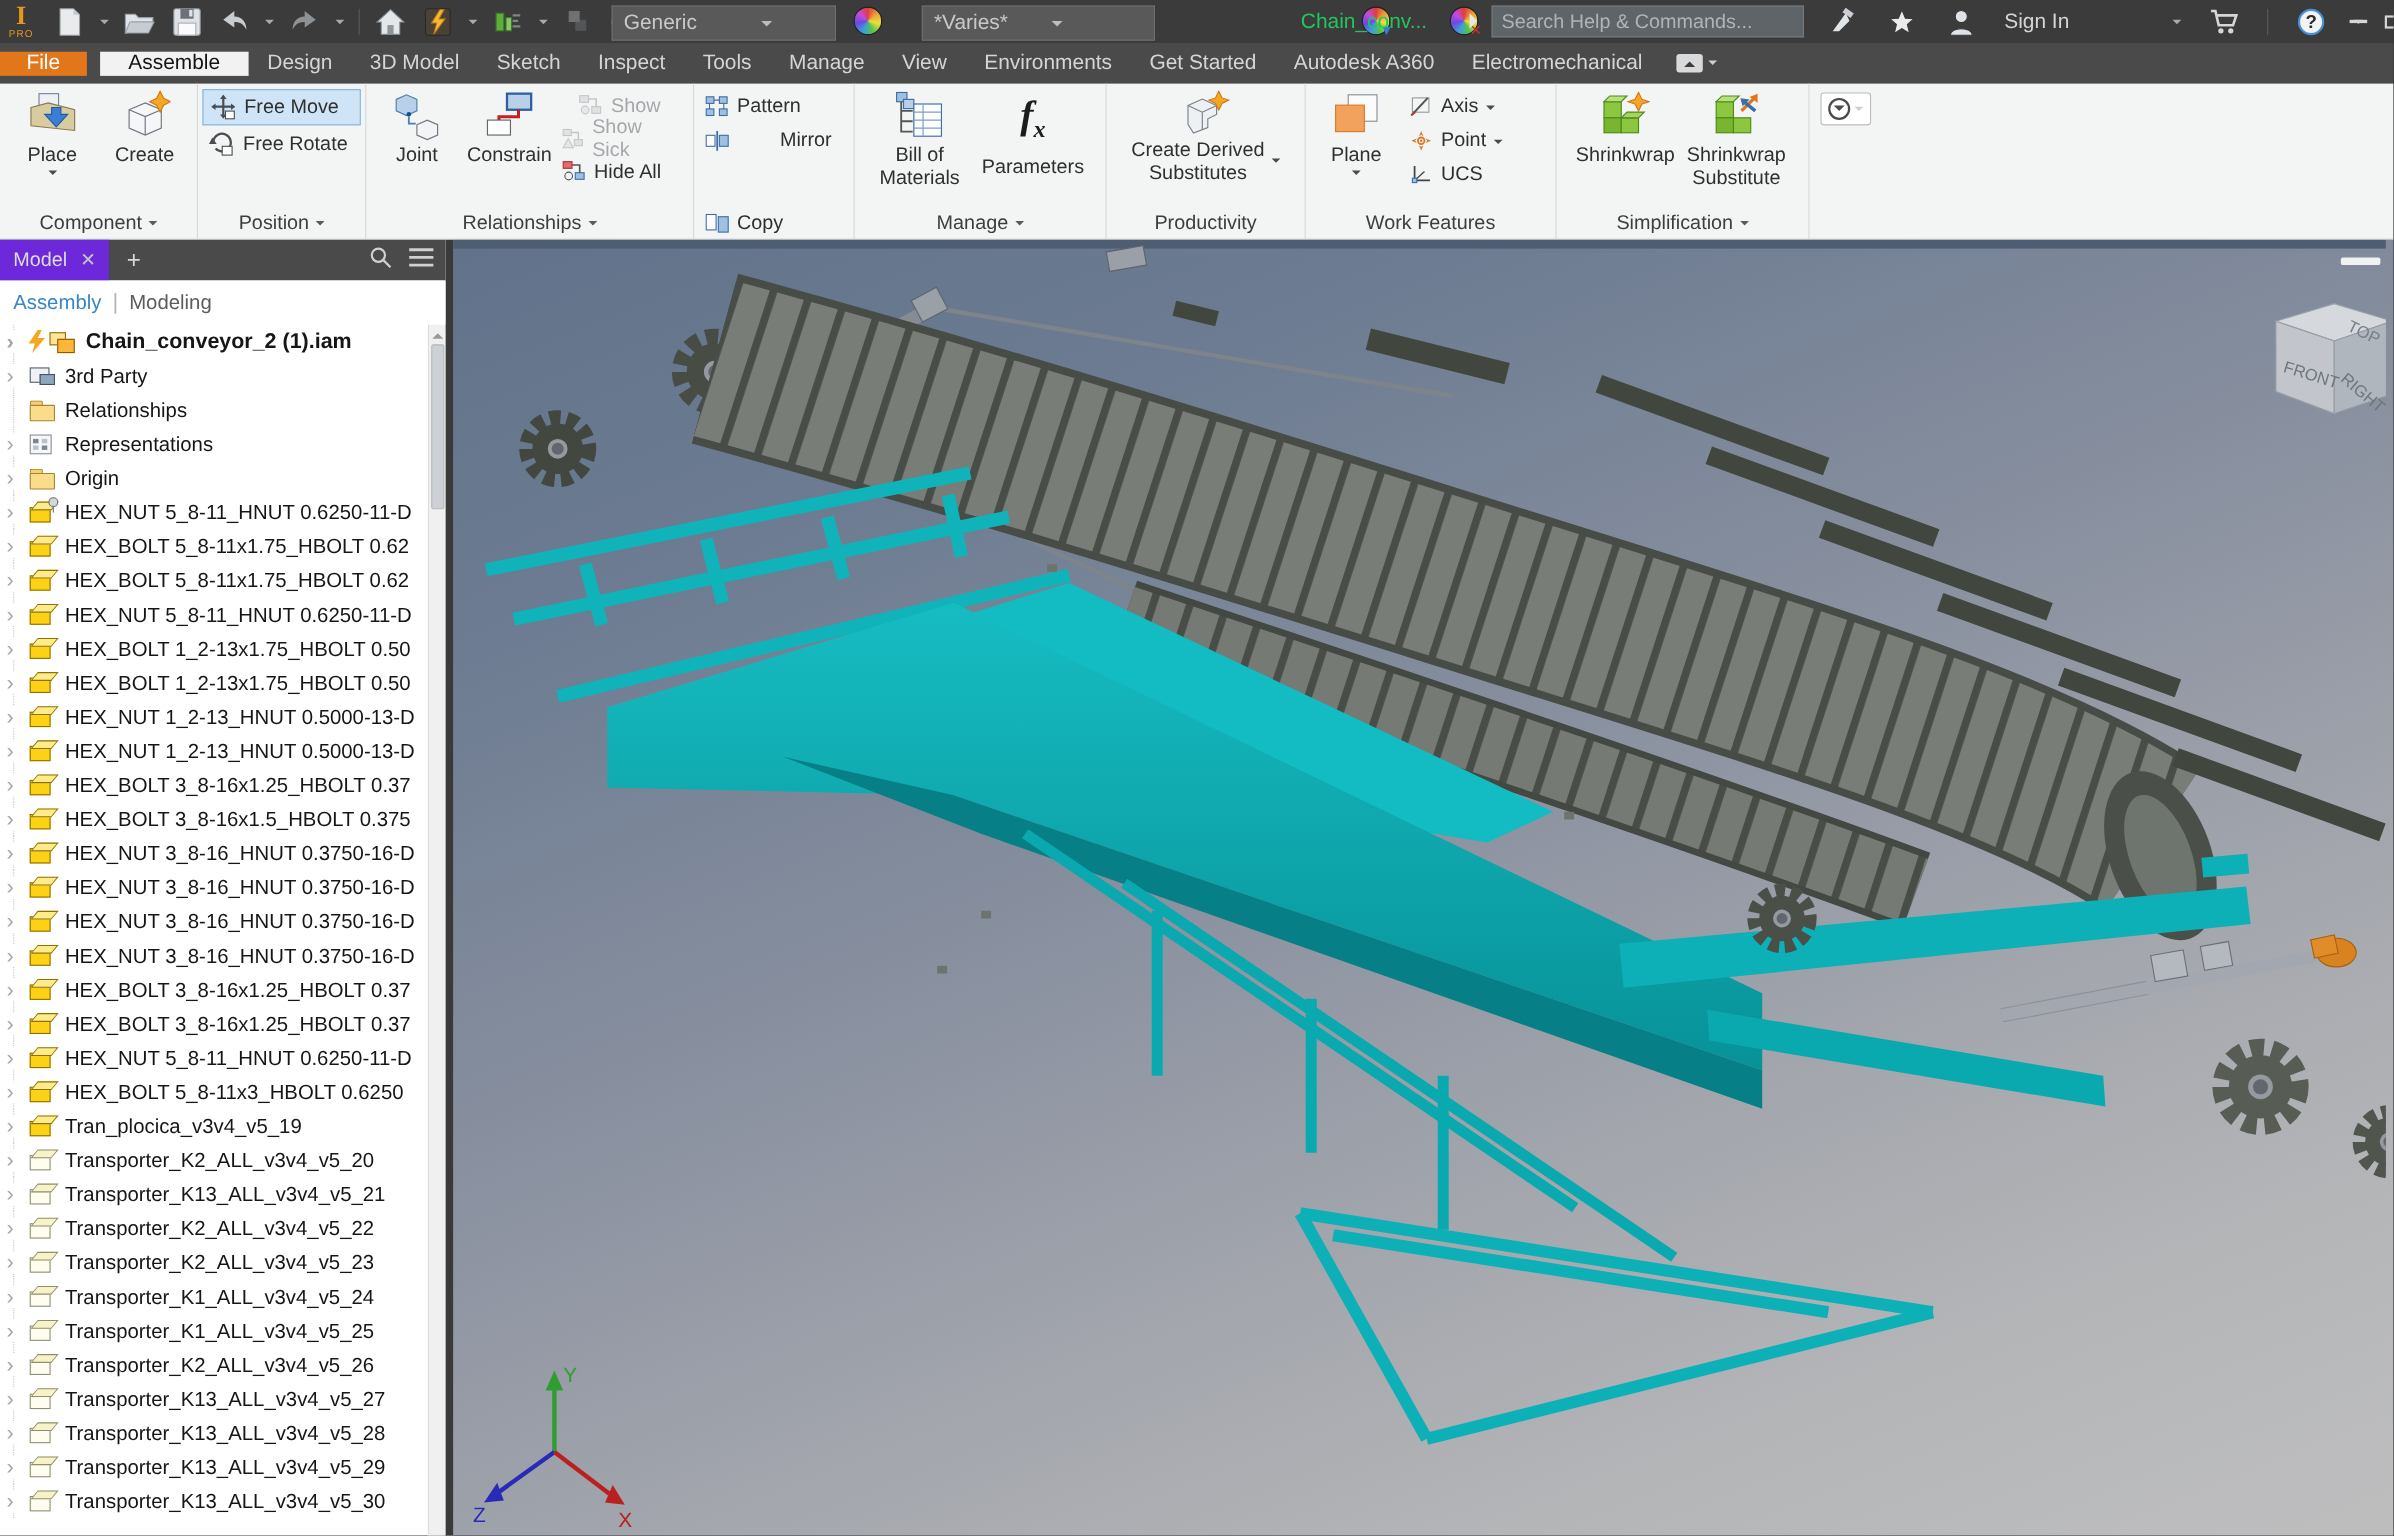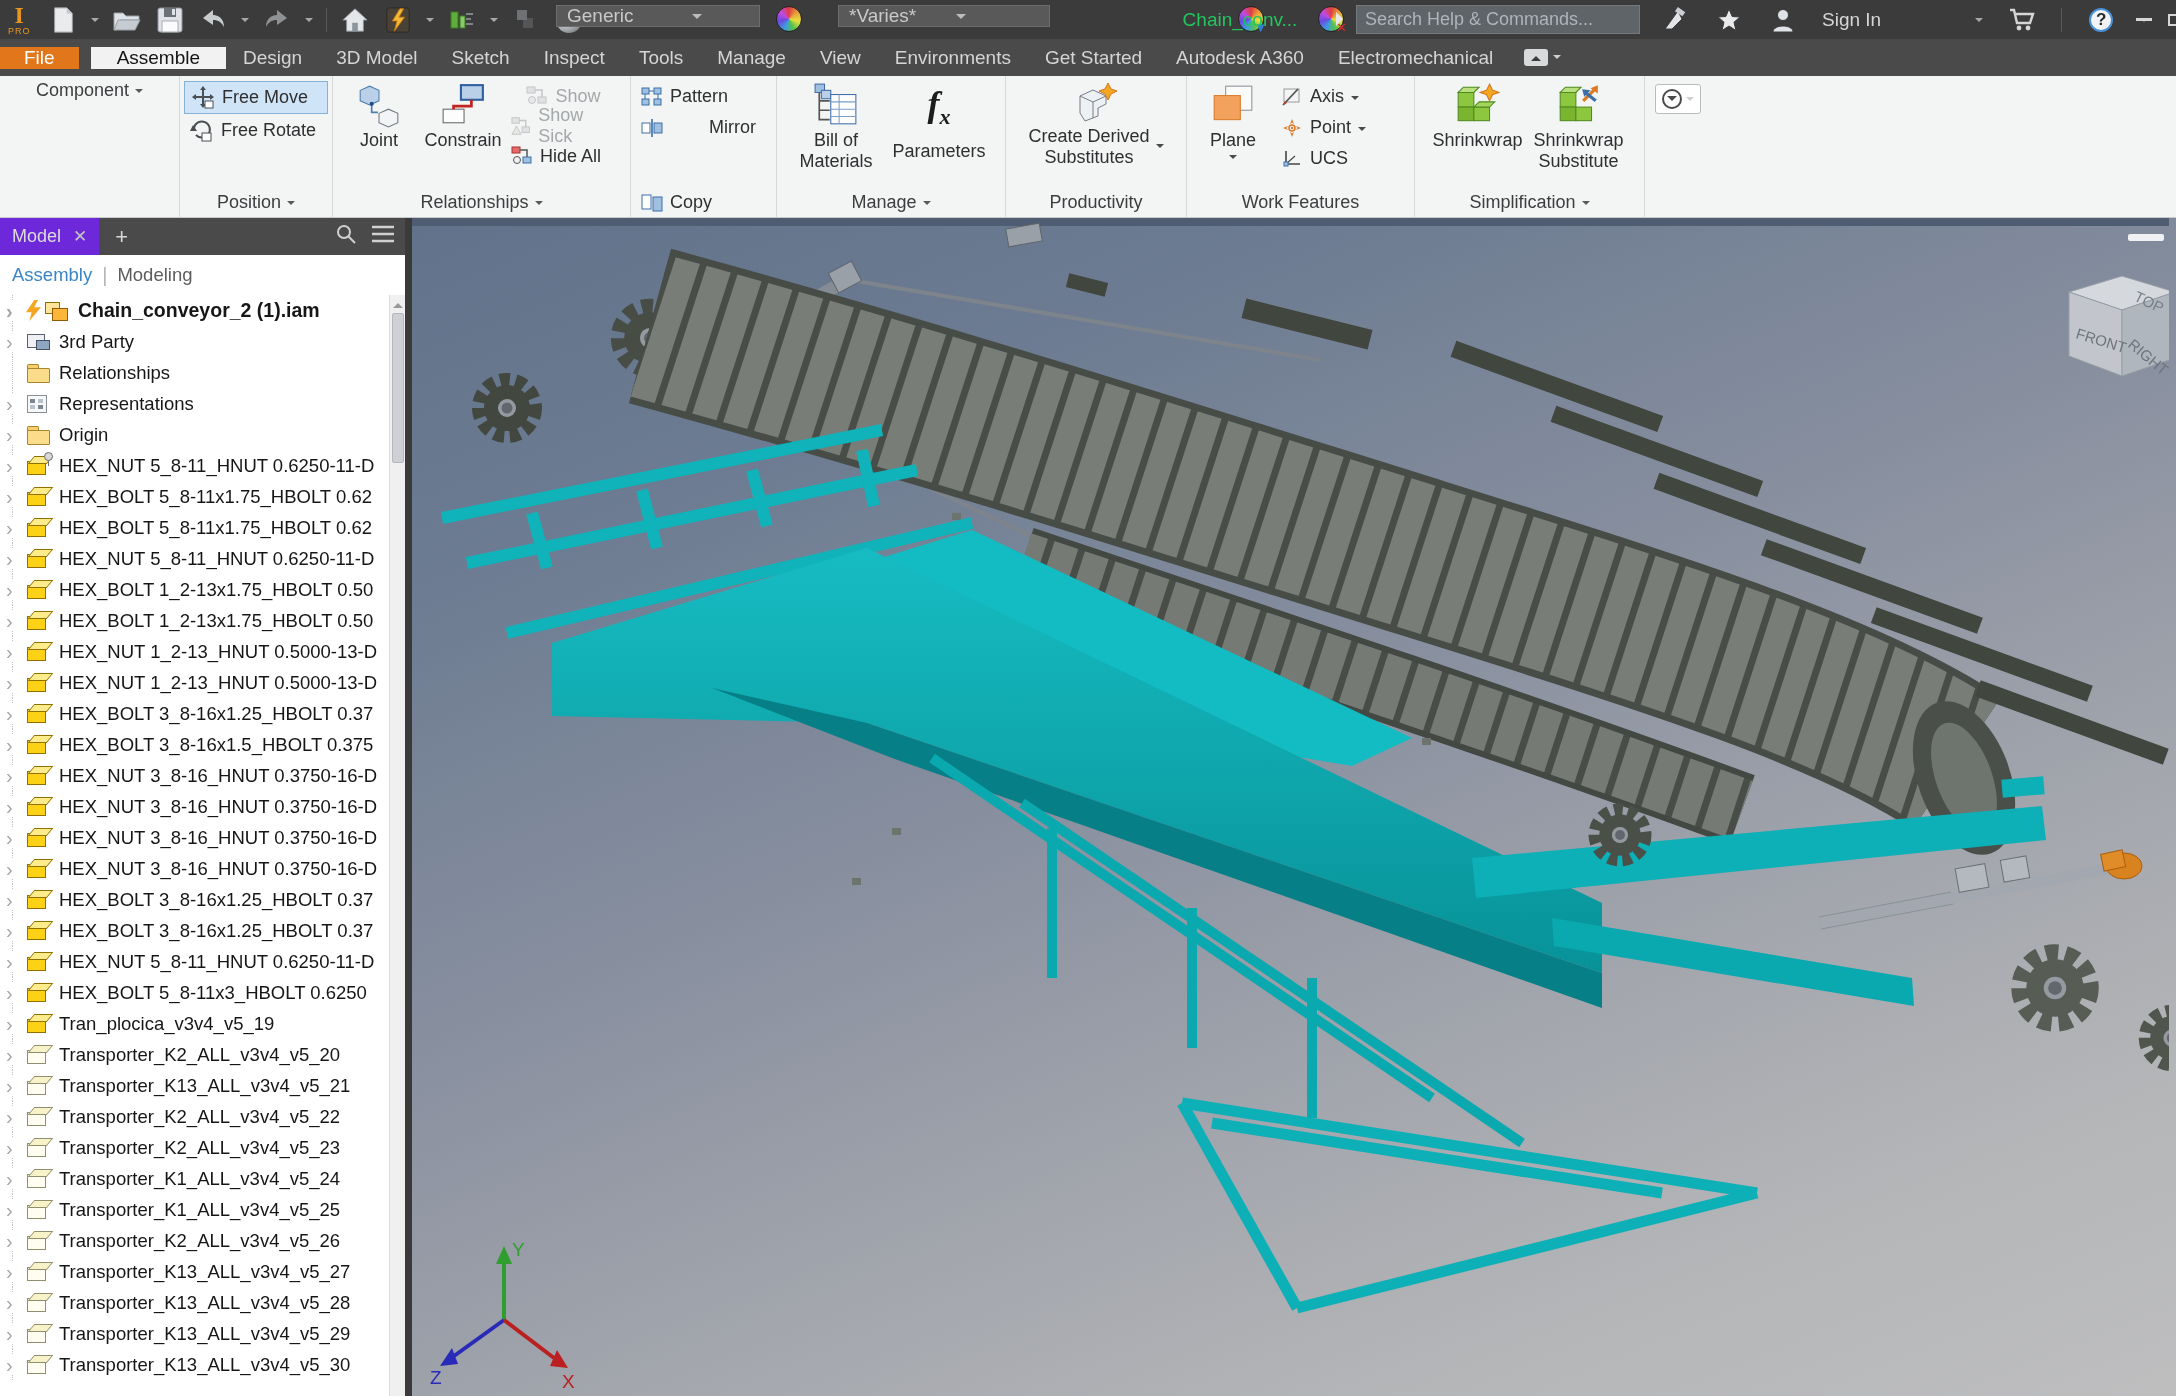--- a/index.html
+++ b/index.html
@@ -8,21 +8,21 @@
 
   
   .titlebar { position:relative; height:39px; background:#3b3b3b; color:#c9c9c9; font-size:18px; }
   .qa { position:absolute; left:8px; top:0; height:39px; display:flex; align-items:center; gap:13px; }
   .qicon { width:30px; height:30px; display:flex; align-items:center; justify-content:center; }
   .logo { display:flex; flex-direction:column; align-items:center; line-height:1; margin-right:4px; }
   .logo .ltr { font-family:"Liberation Serif",serif; font-weight:bold; font-size:24px; color:#e8971e; }
   .logo .sub { font-size:9px; color:#e8971e; letter-spacing:1px; }
   .mini-caret { width:0; height:0; border:4px solid transparent; border-top-color:#a9a9a9; margin-top:4px; }
   .tb-sep { width:1px; height:24px; background:#5a5a5a; }
-  .tb-box { position:absolute; top:5px; height:22px; background:#595959; border:1px solid #6e6e6e; color:#c9c9c9;
+  .tb-box { position:absolute; top:5px; height:32px; background:#595959; border:1px solid #6e6e6e; color:#c9c9c9;
             display:flex; align-items:center; padding:0 10px; font-size:19px; }
   .tb-box .bcar { margin-left:auto; width:0; height:0; border:5px solid transparent; border-top-color:#bdbdbd; margin-top:5px; }
   .wheel { width:26px; height:26px; border-radius:50%; border:1px solid #222;
            background:conic-gradient(#e03c3c,#e8a23c,#e8e03c,#57c24a,#3c9de0,#6a4ae0,#c24ae0,#e03c3c); position:relative; }
   .wheel .ov { position:absolute; right:-4px; bottom:-4px; font-size:13px; }
   .dchev { color:#e6e6e6; font-size:20px; letter-spacing:-3px; }
   .doctitle { position:absolute; left:1150px; top:0; width:180px; height:39px; display:flex; align-items:center;
               justify-content:center; color:#22c55e; font-size:19px; }
   .dt-arrow { position:absolute; left:1336px; top:12px; width:0; height:0; border:7px solid transparent; border-left-color:#e8e8e8; }
   .searchbox { position:absolute; left:1356px; top:5px; width:284px; height:29px; background:#5e6468; border:1px solid #73797d;
@@ -270,20 +270,40 @@
     <span class="ros-box">
         <i></i>
       </span>
       <span class="ros-car"></span>
   </span>
 </div>
 
 <div class="ribbon">
 
   <div class="rpanel" style="width:180px;">
+    <div class="rbody" style="justify-content:center;">
+      <div class="bigbtn">
+        <svg width="46" height="46" viewBox="0 0 44 44">
+          <rect x="10" y="3" width="17" height="13" fill="#eef1f5" stroke="#70869e"></rect>
+          <polygon points="3,15 18,11 41,17 41,35 3,31" fill="#d9cba0" stroke="#8a7a50"></polygon>
+          <polygon points="21,15 29,15 29,21 35,21 25,32 15,21 21,21" fill="#3b7fd4" stroke="#1f5ca8"></polygon>
+        </svg>
+        <span class="blabel">Place</span>
+        <span class="bcar"></span>
+      </div>
+      <div class="bigbtn">
+        <svg width="46" height="46" viewBox="0 0 44 44">
+          <polygon points="8,17 22,11 36,17 36,33 22,39 8,33" fill="#f4f6f8" stroke="#6f7780"></polygon>
+          <polyline points="8,17 22,23 36,17" fill="none" stroke="#6f7780"></polyline>
+          <line x1="22" y1="23" x2="22" y2="39" stroke="#6f7780"></line>
+          <polygon points="35,1 38,7 44,10 38,13 35,19 32,13 26,10 32,7" fill="#f5a623" stroke="#d07818"></polygon>
+        </svg>
+        <span class="blabel">Create</span>
+      </div>
+    </div>
     <div class="rtitle">
       <span>Component</span>
         <span class="tcar"></span>
     </div>
   </div>
 
   <div class="rpanel" style="width:153px;">
     <div class="rbody">
       <div class="rcol" style="width:100%;">
         <div class="rowbtn hl">

